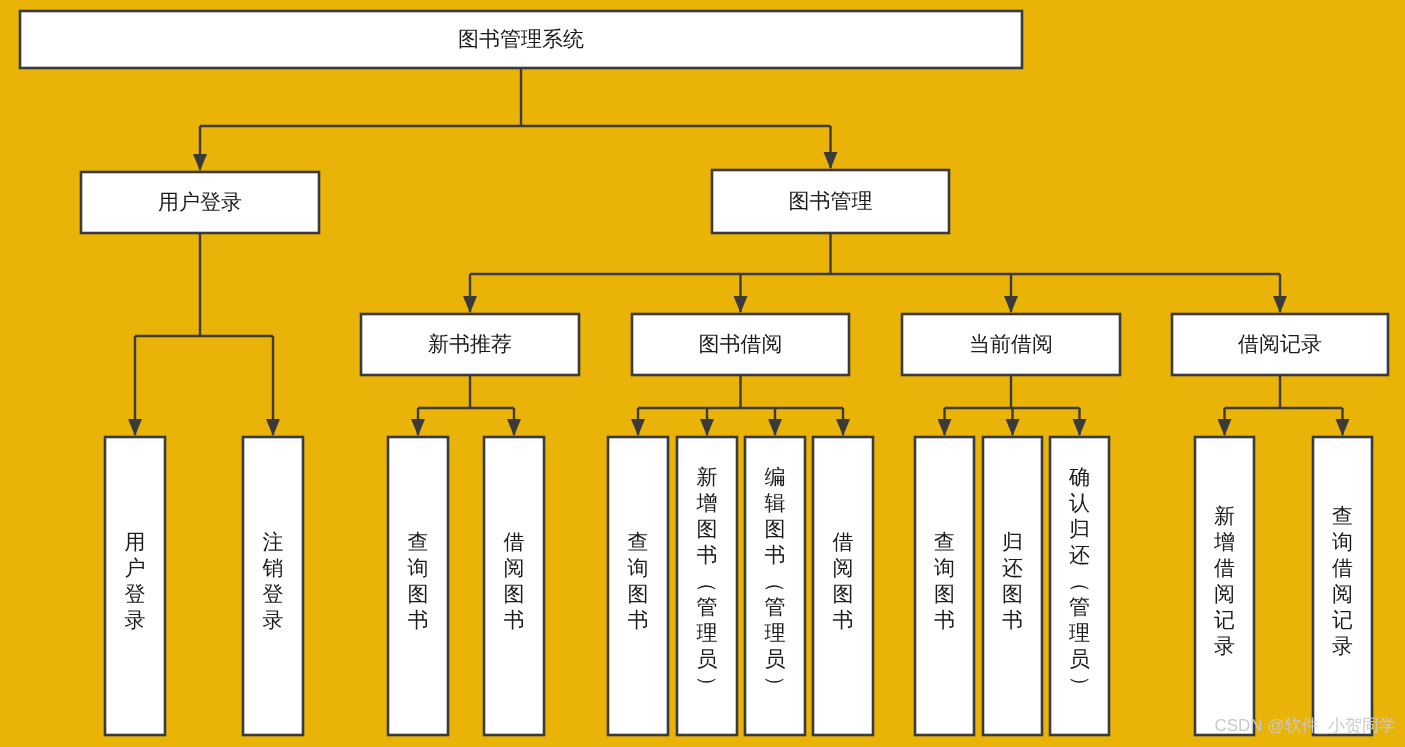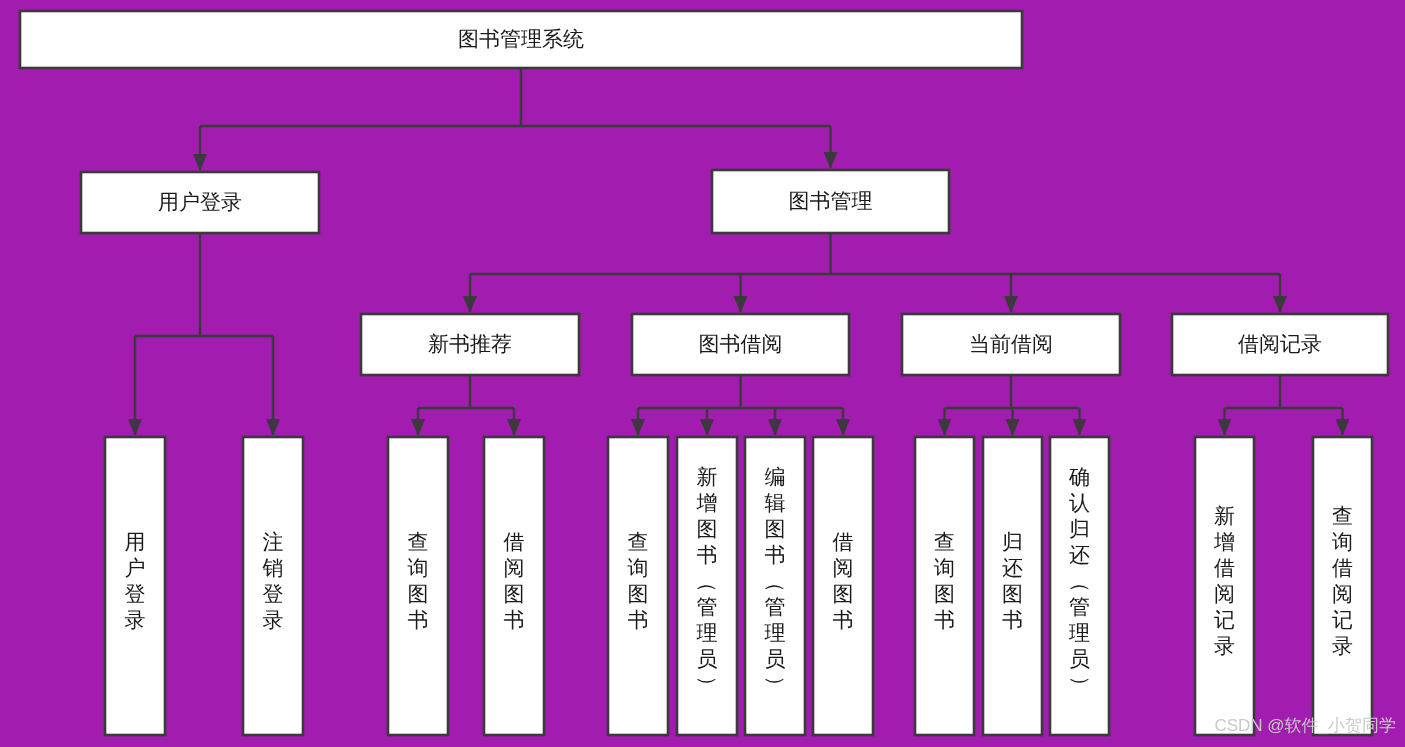--- a/index.html
+++ b/index.html
@@ -7,21 +7,21 @@
     padding: 0;
     background: #ffffff;
   }
   body {
     font-family: "Liberation Sans", "DejaVu Sans", sans-serif;
   }
   #stage {
     position: relative;
     width: 1405px;
     height: 747px;
-    background: #a21caf;
+    background: #eab308;
     overflow: hidden;
   }
   svg#diagram {
     position: absolute;
     left: 0;
     top: 0;
     width: 1405px;
     height: 747px;
   }
   .node-rect {

